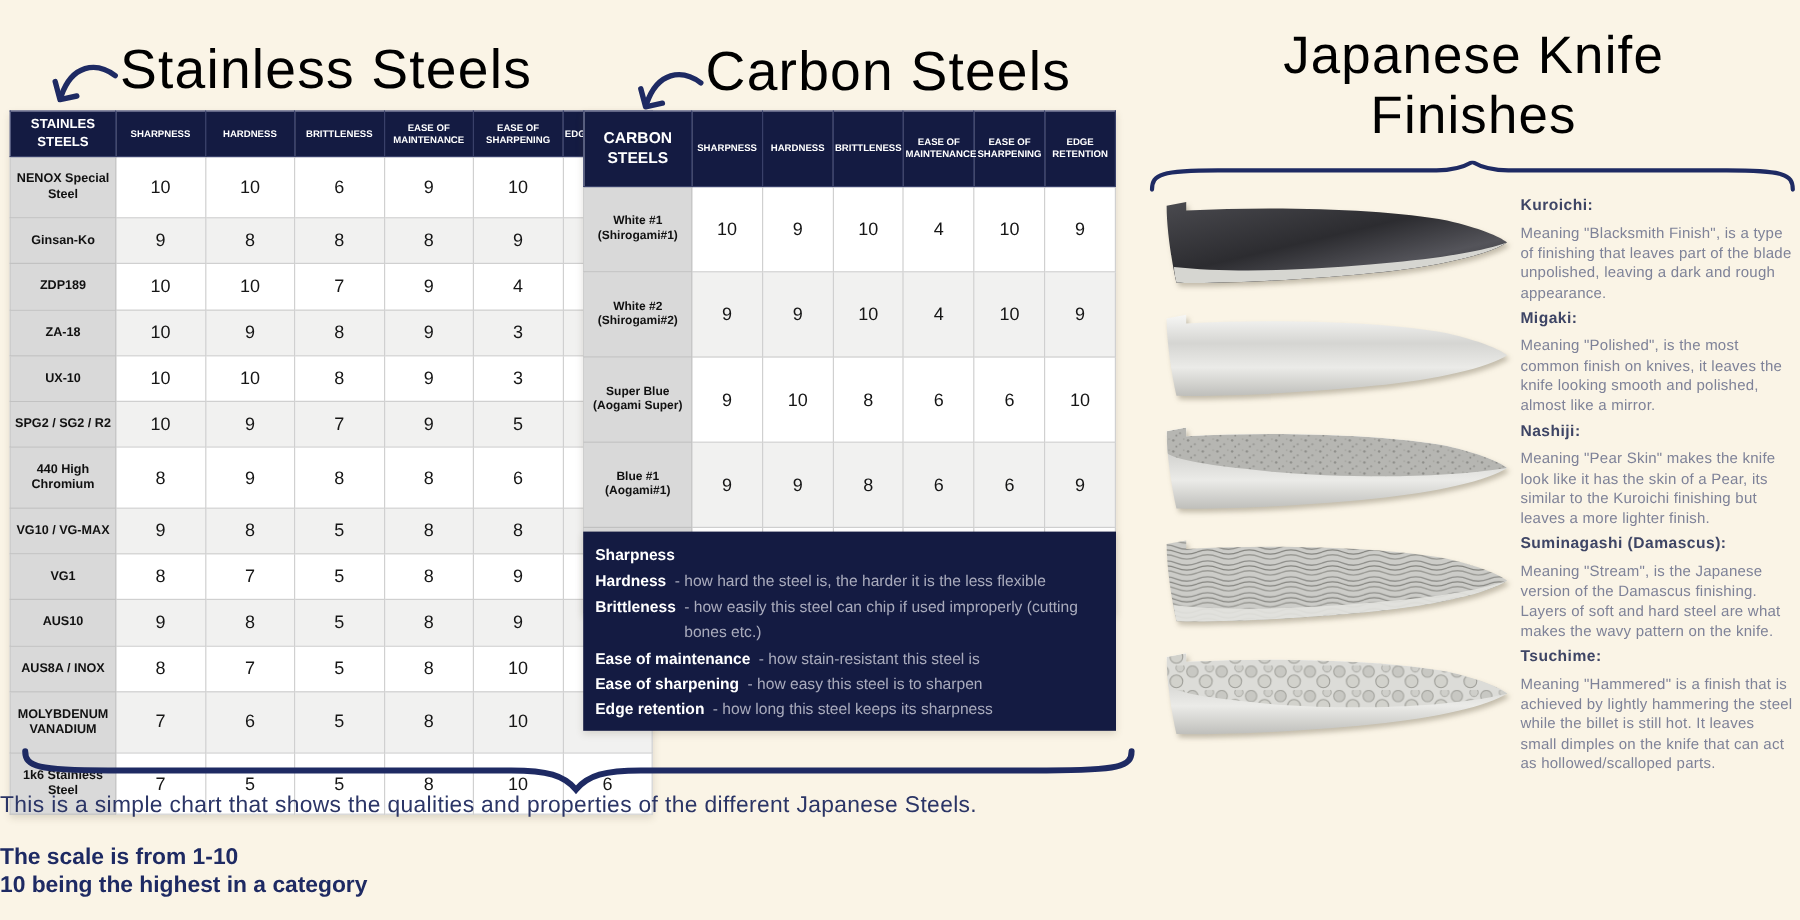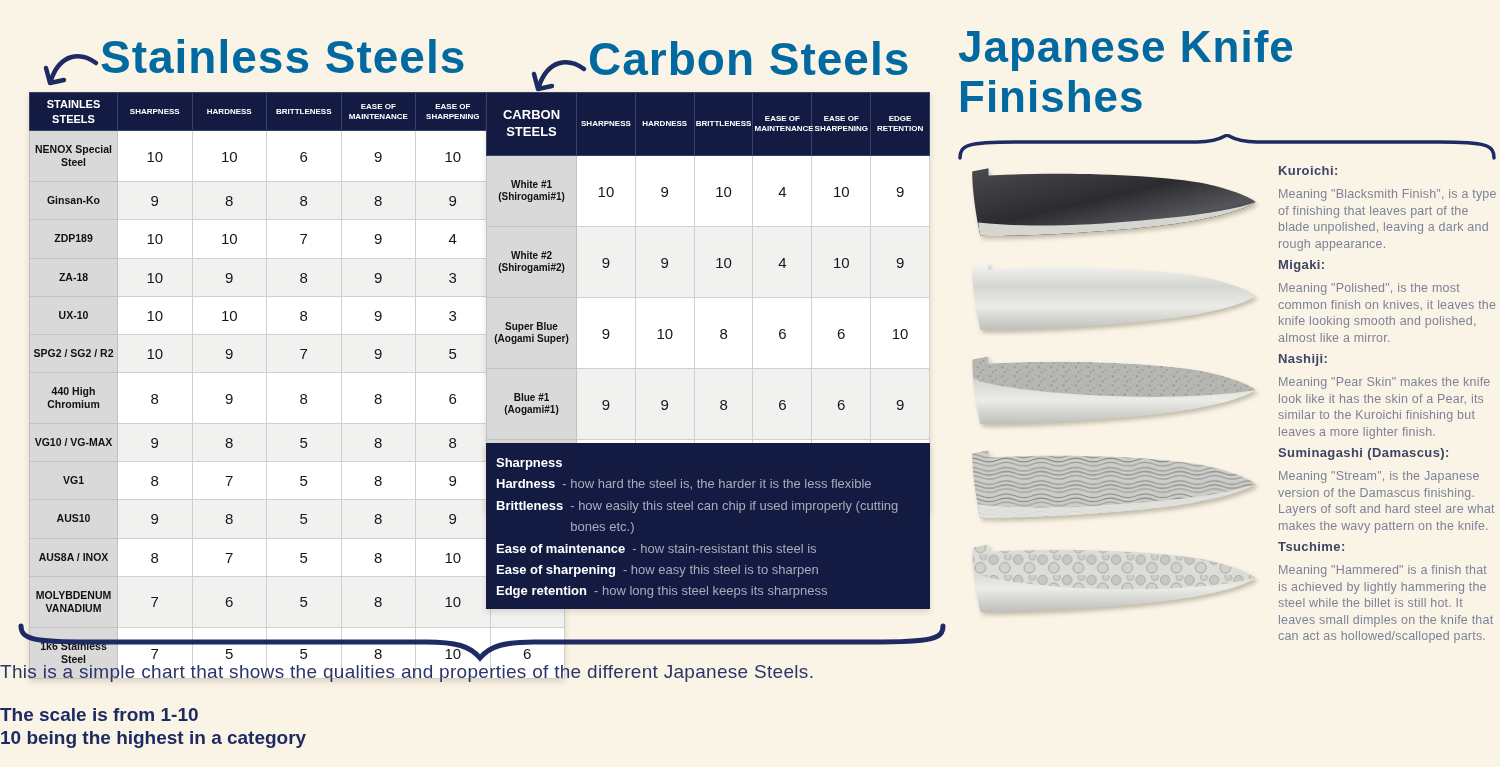--- a/index.html
+++ b/index.html
@@ -1,33 +1,33 @@
 <!DOCTYPE html>
 <html><head>
 <meta charset="utf-8">
 <style>
   *{margin:0;padding:0;box-sizing:border-box}
   html,body{background:#e8e2d2;font-family:"Liberation Sans",sans-serif}
   .canvas{position:relative;width:1500px;height:767px;background:#faf4e6;overflow:hidden}
 
   
-  .big-title{position:absolute;color:#0369a1;font-weight:700;letter-spacing:1px}
+  .big-title{position:absolute;color:#000000;font-weight:400;letter-spacing:1px}
   #stainless-title{left:100px;top:30px;font-size:46px}
   #carbon-title{left:588px;top:32px;font-size:46px}
-  #finishes-title{left:958px;top:22px;width:540px;font-size:44px;line-height:50px}
+  #finishes-title{left:958px;top:22px;width:540px;text-align:center;font-size:44px;line-height:50px}
 
   
   .arrow{position:absolute}
   #stainless-arrow{left:36px;top:48px;width:64px;height:48px}
   #carbon-arrow{left:524px;top:54px;width:64px;height:48px}
 
   
   table{border-collapse:collapse;position:absolute;background:#fff;table-layout:fixed;
         box-shadow:0 3px 6px rgba(90,80,50,.18)}
-  #stainless-table{left:29px;top:92px;width:536px}
+  #stainless-table{left:8px;top:92px;width:536px}
   #carbon-table{left:486px;top:92px;width:444px}
   th{background:#141b42;color:#fff;font-weight:bold;border:1px solid #394069;
      font-size:8px;text-align:center;padding:2px 1px;line-height:1.25}
   th.corner{font-size:11px;line-height:1.3}
   #carbon-table th.corner{font-size:13px}
   #stainless-table thead tr{height:38px}
   #carbon-table thead tr{height:63px}
   #stainless-table tbody tr{height:36.77px}
   #carbon-table tbody tr{height:71px}
   td{border:1px solid #d0d0d0;text-align:center;vertical-align:middle}
@@ -47,21 +47,21 @@
   .legend-def{color:#a9abbc}
 
   
   .brace{position:absolute}
   #finishes-brace{left:957px;top:134px;width:540px;height:26px}
   #tables-brace{left:18px;top:623px;width:928px;height:40px}
 
   .finish-row{position:absolute;left:963px;width:535px;height:94px;display:flex}
   .knife-wrap{width:296px;flex:0 0 296px}
   .knife-svg{width:296px;height:86px;filter:drop-shadow(2px 3px 2px rgba(70,60,35,.30))}
-  .fdesc{width:228px;margin-left:19px;padding-top:5px}
+  .fdesc{width:228px;margin-left:8px;padding-top:5px}
   .fdesc h3{font-size:13px;color:#3e4565;letter-spacing:.4px;margin-bottom:8px;font-weight:bold}
   .fdesc p{font-size:12.5px;color:#7e8298;letter-spacing:.2px;line-height:1.32}
   #finish-row-0{top:158px}
   #finish-row-1{top:252px}
   #finish-row-2{top:346px}
   #finish-row-3{top:440px}
   #finish-row-4{top:534px}
 
   
   .footer-line{position:absolute;text-align:left;color:#2b3566}

